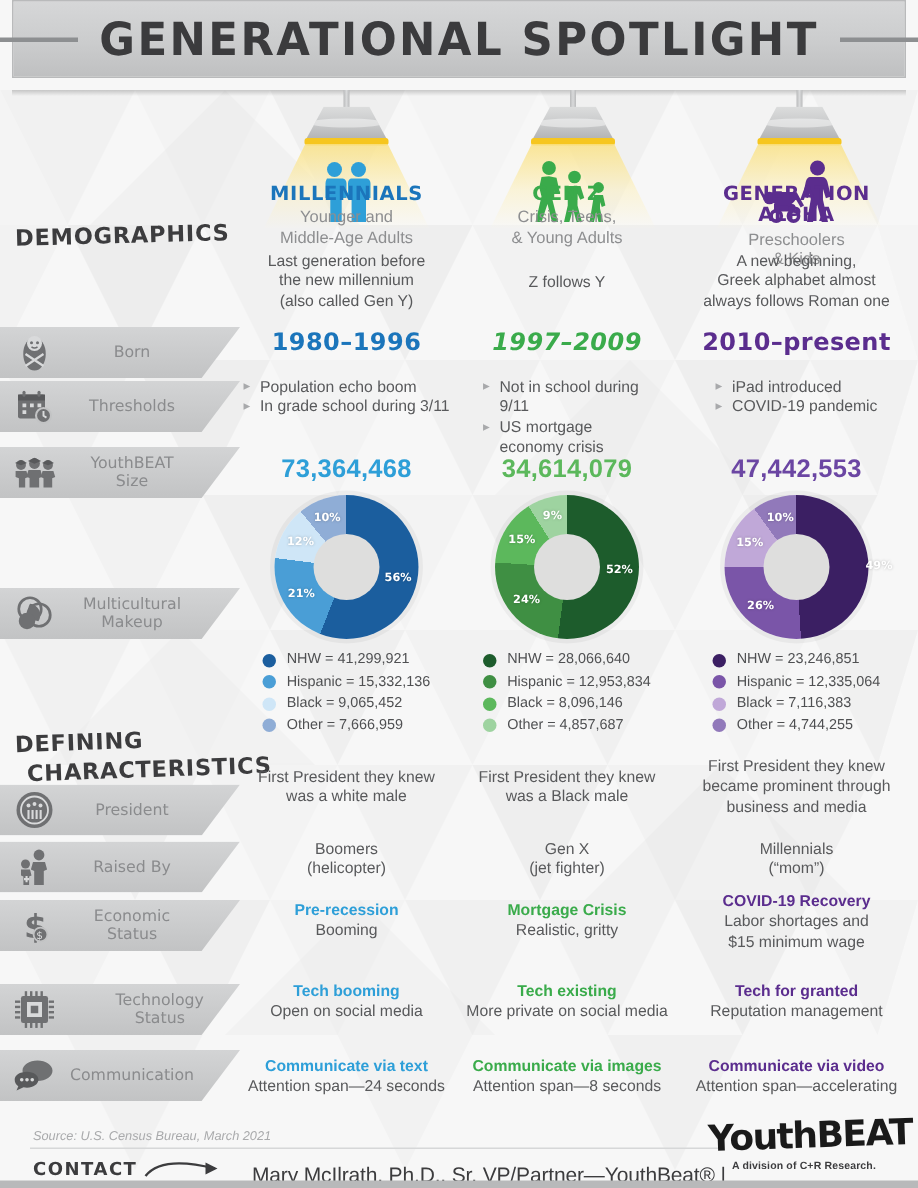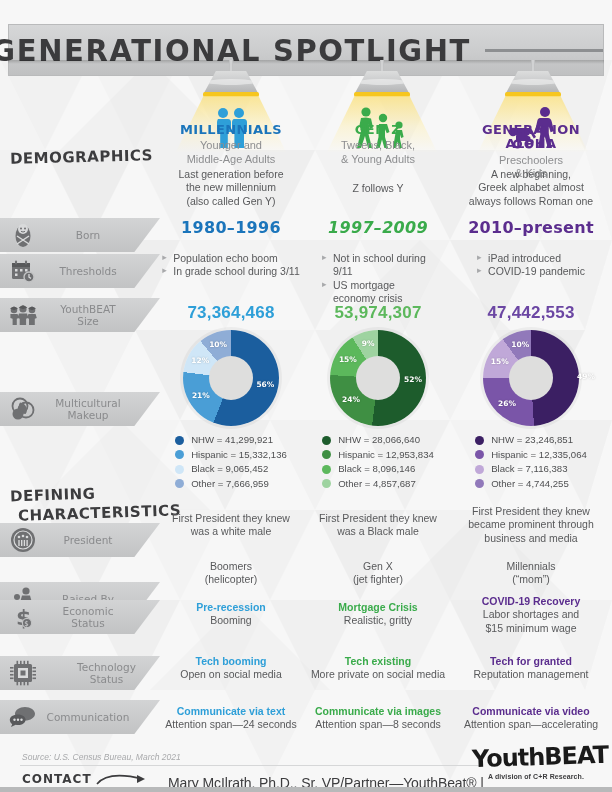--- a/index.html
+++ b/index.html
@@ -11,24 +11,24 @@
     overflow:hidden;
     color:#58595b;
   }
   
   #bg{position:absolute;inset:0;z-index:0;}
   
   #page{position:absolute;inset:0;z-index:2;}
 
   
   .titlebar{
-    position:absolute;left:8px;top:24px;width:596px;height:52px;
+    position:absolute;left:8px;top:0;width:596px;height:52px;
     background:linear-gradient(180deg,#d6d7d8 0%,#cbcccd 55%,#bfc0c1 100%);
     border:1px solid #b9babb;
-    display:flex;align-items:center;justify-content:flex-end;
+    display:flex;align-items:center;justify-content:center;
   }
   .titlebar .line{height:3px;background:#8d8f91;flex:0 0 auto;}
   .title-text{
     font-family:"DejaVu Sans", sans-serif;
     font-weight:bold;
     font-size:29px;letter-spacing:1.6px;color:#3b3b3d;
     padding:0 14px;white-space:nowrap;
     transform:scaleY(1.05);
   }
   .titlebar-shadow{
@@ -283,21 +283,21 @@
     </div>
   </div>
 
   <div class="col c1" style="top:123px;">
     <div class="gen-name" style="color:#1b75bb">MILLENNIALS</div>
     <div class="gen-sub">Younger and</div>
     <div class="gen-sub" style="margin-top:0">Middle-Age Adults</div>
   </div>
   <div class="col c2" style="top:123px;">
     <div class="gen-name" style="color:#3aab4b">GEN Z</div>
-    <div class="gen-sub">Tweens, Black,</div>
+    <div class="gen-sub">Crisis, Teens,</div>
     <div class="gen-sub" style="margin-top:0">&amp; Young Adults</div>
   </div>
   <div class="col c3" style="top:123px;">
     <div class="gen-name" style="color:#5b2d8e">GENERATION ALPHA</div>
     <div class="gen-sub">Preschoolers</div>
     <div class="gen-sub" style="margin-top:0">&amp; Kids</div>
   </div>
 
   <div class="sec-head" style="top:148px;transform:rotate(-1.5deg);">DEMOGRAPHICS</div>
   <div class="sec-head" style="top:486px;transform:rotate(-2deg);">DEFINING</div>
@@ -387,21 +387,21 @@
             <rect x="8.3" y="13" width="1.4" height="6"></rect>
             <rect x="11" y="13" width="1.4" height="6"></rect>
             <rect x="13.7" y="13" width="1.4" height="6"></rect>
             <rect x="16.4" y="13" width="1.4" height="6"></rect>
           </g>
         </svg>
     </span>
     <span class="txt">President</span>
   </div>
 
-  <div class="rowlabel" style="top:582px;">
+  <div class="rowlabel" style="top:561px;">
     <span class="ico">
       <svg width="26" height="26" viewBox="0 0 26 26">
           <g fill="#6f7072">
             <circle cx="16" cy="5" r="3.6"></circle>
             <path d="M12 9.6h8l1.4 5-2.2 1V25h-6.4V15.6l-2.2-1z"></path>
             <circle cx="7" cy="11" r="3"></circle>
             <path d="M4 14.6h6l1 4-1.6.8V25H5.6v-5.6L4 18.6z"></path>
           </g>
           <path d="M6 20.4h3.4v1.4H6z" fill="#d9dadb"></path>
           <path d="M7 19h1.4v4.2H7z" fill="#d9dadb"></path>
@@ -496,21 +496,21 @@
     </ul>
   </div>
   <div class="cell c3" style="top:252px;">
     <ul class="bullets">
       <li>iPad introduced</li>
       <li>COVID-19 pandemic</li>
     </ul>
   </div>
 
   <div class="cell c1 bignum" style="top:302px;color:#2e9fd8;">73,364,468</div>
-  <div class="cell c2 bignum" style="top:302px;color:#5cb85c;">53,974,307</div>
+  <div class="cell c2 bignum" style="top:302px;color:#5cb85c;">34,614,079</div>
   <div class="cell c3 bignum" style="top:302px;color:#6b46a3;">47,442,553</div>
 
   <div class="cell c1" style="top:330px;">
     <div class="donut-wrap">
       <div class="donut" id="donut-0" style="background: conic-gradient(rgb(27, 94, 158) 0%, rgb(27, 94, 158) 56%, rgb(74, 158, 214) 56%, rgb(74, 158, 214) 77%, rgb(207, 230, 247) 77%, rgb(207, 230, 247) 89%, rgb(143, 173, 214) 89%, rgb(143, 173, 214) 99%);">
           <div class="hole"></div>
         </div>
       <div id="pct-0">
           <div class="pctlab" style="left: 82.3801px; top: 54.5583px;">56%</div>
           <div class="pctlab" style="left: 17.874px; top: 65.8164px;">21%</div>

